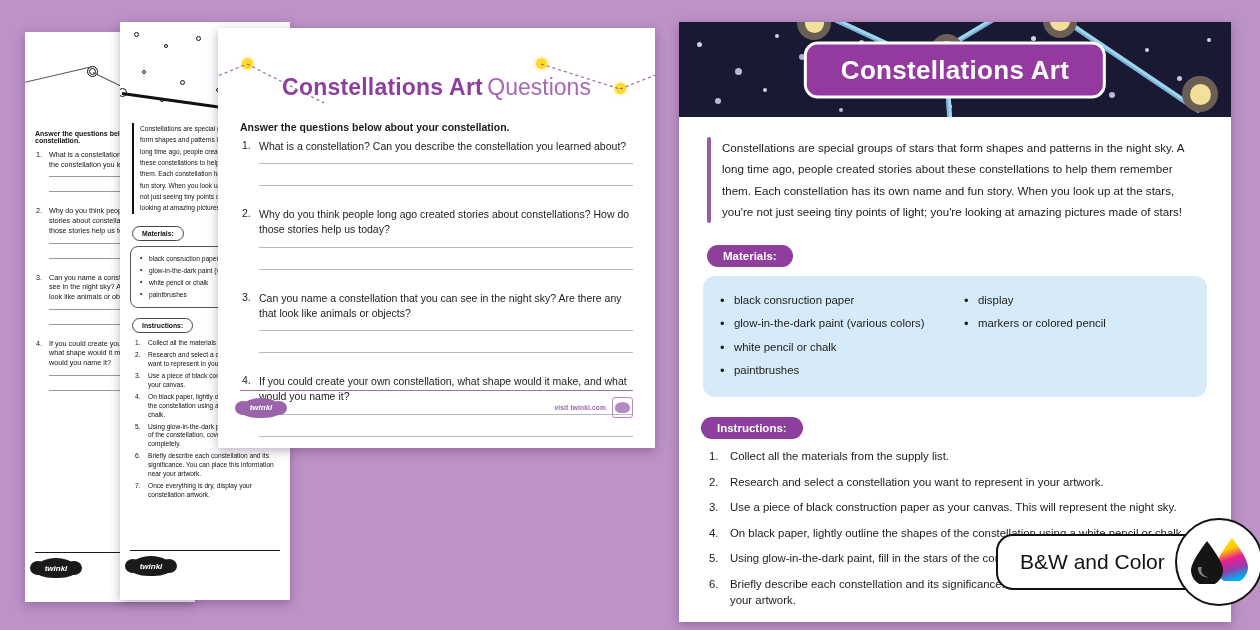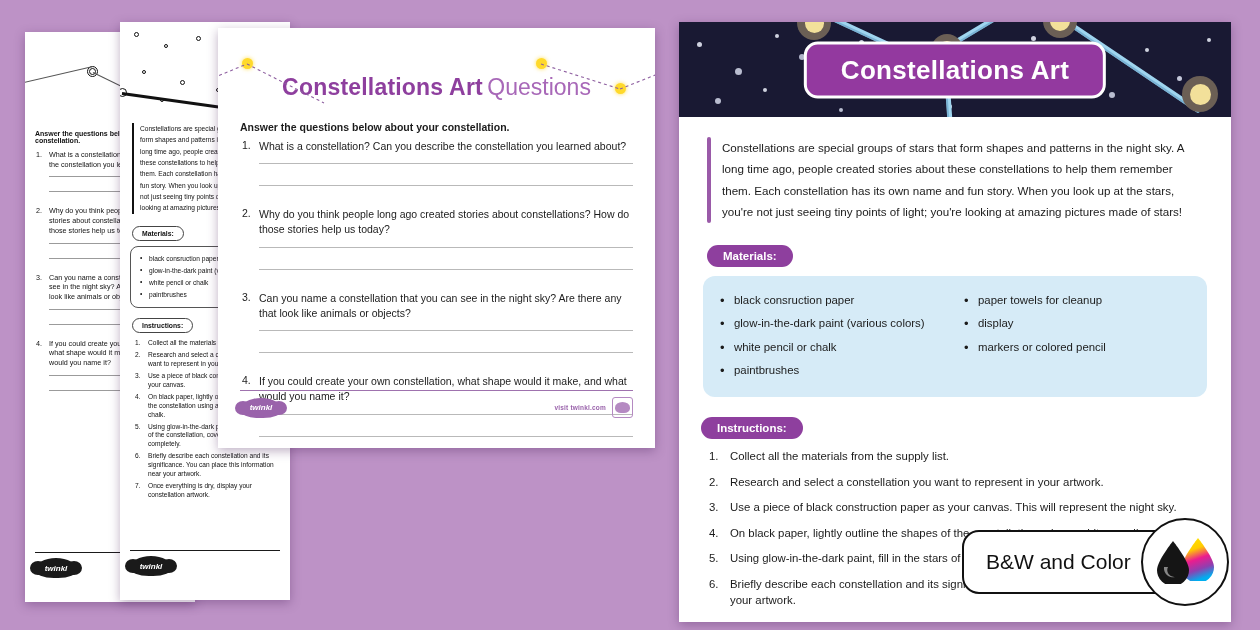--- a/index.html
+++ b/index.html
@@ -160,22 +160,22 @@
   .mini-footer .rule { height:1.4px; background:#1a1a1a; }
   .mini-footer .fr { padding-top:5px; }
 
   
   #bw-color-badge {
     position:absolute; left:962px; top:518px; z-index: 40;
     display:flex; align-items:center;
   }
   .bwc-plate {
     background:#fff; border:2.5px solid #111; border-radius:17px;
-    height:64px; display:flex; align-items:center;
-    padding: 0 60px 0 22px; margin-right:-52px;
+    height:56px; display:flex; align-items:center;
+    padding: 0 60px 0 22px; margin-right:-52px;margin-left:34px;
   }
   .bwc-plate span { font-size:21px; color:#111; white-space:nowrap; }
   .bwc-circle {
     width:88px; height:88px; border-radius:50%; background:#fff; border:2.5px solid #111;
     position:relative; z-index:2; flex:none;
   }
   .drop { position:absolute; width:34px; height:44px; }
   .drop svg { width:100%; height:100%; display:block; }
   .drop.black { left:13px; top:20px; }
   .drop.cmyk  { left:38px; top:17px; }
@@ -399,21 +399,20 @@
         <span class="sec-pill">Materials:</span>
       </div>
       <div class="mat-box">
         <ul>
           <li>black consruction paper</li>
           <li>glow-in-the-dark paint (various colors)</li>
           <li>white pencil or chalk</li>
           <li>paintbrushes</li>
         </ul>
         <ul>
-          <li>paper towels for cleanup</li>
           <li>display</li>
           <li>markers or colored pencil</li>
         </ul>
       </div>
 
       <div class="ins-head">
         <span class="sec-pill">Instructions:</span>
       </div>
       <ol class="ins">
         <li>Collect all the materials from the supply list.</li>

